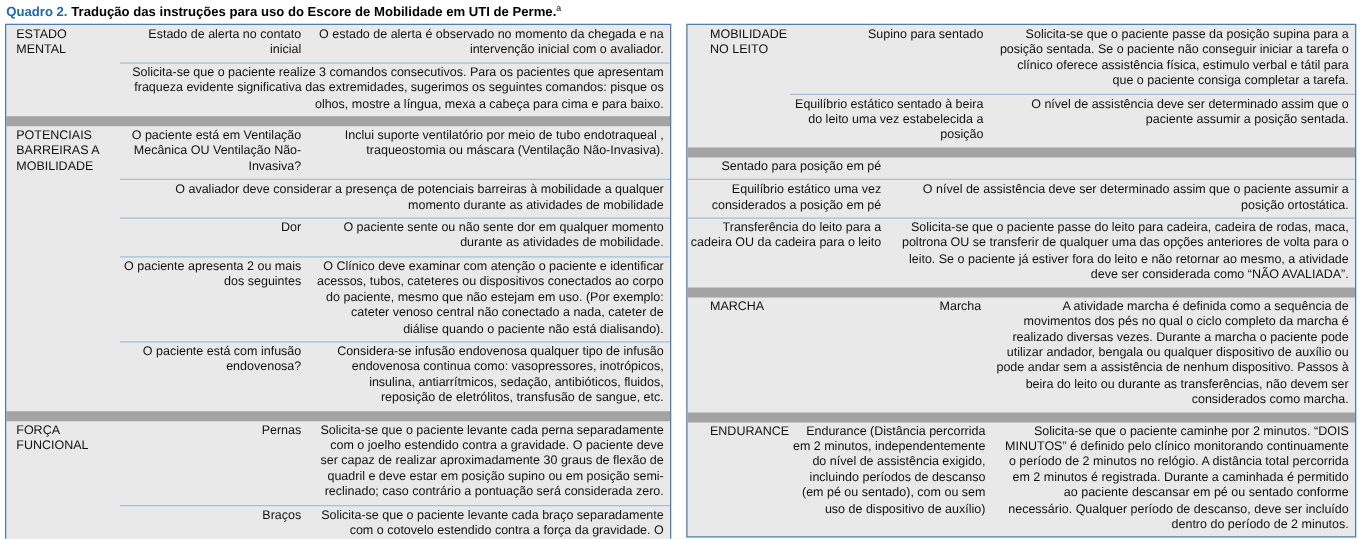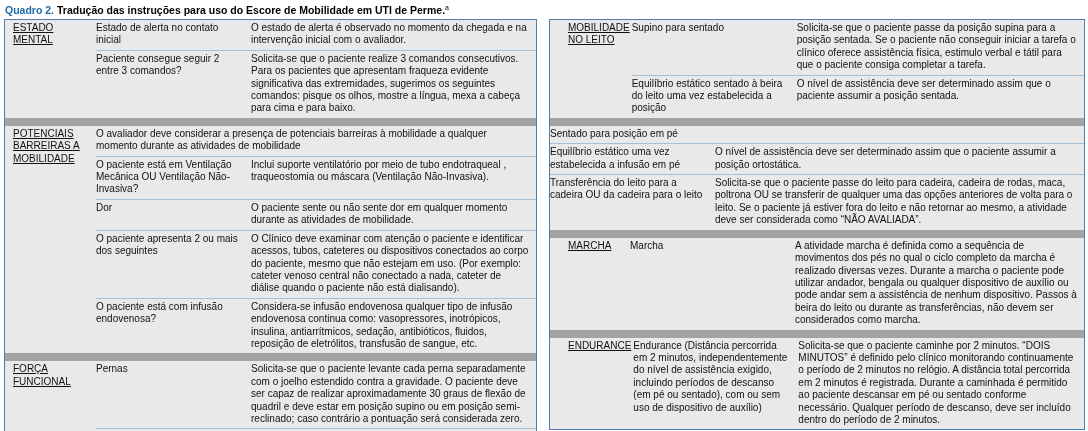--- a/index.html
+++ b/index.html
@@ -17,24 +17,24 @@
   .tables{display:flex;align-items:flex-start;gap:12px;}
   .dtable{
     background:#e9e9e9;
     border:1.5px solid #4c7fae;
     font-size:10px;line-height:12.4px;
   }
   .dtable.left{width:533px;}
   .dtable.right{width:536px;}
   .section{display:flex;}
   .section + .section{border-top:8px solid #a3a3a3;}
-  .cat{flex:0 0 91px;padding:2px 2px 2px 8px;text-decoration:underline;}
+  .cat{flex:0 0 91px;padding:2px 2px 2px 8px;}
   .right .cat{flex:0 0 80px;padding-left:18px;}
   .rows{flex:1;display:flex;flex-direction:column;}
-  .row{display:flex;}
+  .row{display:flex;text-align:right;}
   .row + .row{border-top:1px solid #a3c0dc;}
   .item{flex:0 0 153px;padding:2px 8px 3px 0;}
   .right .item{flex:0 0 163px;}
   .desc{flex:1;padding:2px 5px 3px 2px;}
   .row.merged .desc{padding-left:0;}
   .right-col{display:flex;flex-direction:column;}
 </style>
 </head>
 <body>
 
@@ -47,34 +47,33 @@
   <div class="tables">
     <div class="dtable left" id="left-table">
         <div class="section">
           <div class="cat">ESTADO MENTAL</div>
           <div class="rows">
             <div class="row">
               <div class="item">Estado de alerta no contato inicial</div>
               <div class="desc">O estado de alerta é observado no momento da chegada e na intervenção inicial com o avaliador.</div>
             </div>
             <div class="row">
-              <div class="item">Paciente consegue seguir 2 entre 3 comandos?</div>
               <div class="desc">Solicita-se que o paciente realize 3 comandos consecutivos. Para os pacientes que apresentam fraqueza evidente significativa das extremidades, sugerimos os seguintes comandos: pisque os olhos, mostre a língua, mexa a cabeça para cima e para baixo.</div>
             </div>
           </div>
         </div>
         <div class="section">
           <div class="cat">POTENCIAIS BARREIRAS A MOBILIDADE</div>
           <div class="rows">
-            <div class="row merged">
-              <div class="desc">O avaliador deve considerar a presença de potenciais barreiras à mobilidade a qualquer momento durante as atividades de mobilidade</div>
-            </div>
             <div class="row">
               <div class="item">O paciente está em Ventilação Mecânica OU Ventilação Não-Invasiva?</div>
               <div class="desc">Inclui suporte ventilatório por meio de tubo endotraqueal , traqueostomia ou máscara (Ventilação Não-Invasiva).</div>
+            </div>
+            <div class="row merged">
+              <div class="desc">O avaliador deve considerar a presença de potenciais barreiras à mobilidade a qualquer momento durante as atividades de mobilidade</div>
             </div>
             <div class="row">
               <div class="item">Dor</div>
               <div class="desc">O paciente sente ou não sente dor em qualquer momento durante as atividades de mobilidade.</div>
             </div>
             <div class="row">
               <div class="item">O paciente apresenta 2 ou mais dos seguintes</div>
               <div class="desc">O Clínico deve examinar com atenção o paciente e identificar acessos, tubos, cateteres ou dispositivos conectados ao corpo do paciente, mesmo que não estejam em uso. (Por exemplo: cateter venoso central não conectado a nada, cateter de diálise quando o paciente não está dialisando).</div>
             </div>
             <div class="row">
@@ -112,21 +111,21 @@
                 <div class="desc">O nível de assistência deve ser determinado assim que o paciente assumir a posição sentada.</div>
               </div>
             </div>
           </div>
           <div class="section">
             <div class="rows">
               <div class="row">
                 <div class="item">Sentado para posição em pé</div>
               </div>
               <div class="row">
-                <div class="item">Equilíbrio estático uma vez estabelecida a infusão em pé</div>
+                <div class="item">Equilíbrio estático uma vez considerados a posição em pé</div>
                 <div class="desc">O nível de assistência deve ser determinado assim que o paciente assumir a posição ortostática.</div>
               </div>
               <div class="row">
                 <div class="item">Transferência do leito para a cadeira OU da cadeira para o leito</div>
                 <div class="desc">Solicita-se que o paciente passe do leito para cadeira, cadeira de rodas, maca, poltrona OU se transferir de qualquer uma das opções anteriores de volta para o leito. Se o paciente já estiver fora do leito e não retornar ao mesmo, a atividade deve ser considerada como “NÃO AVALIADA”.</div>
               </div>
             </div>
           </div>
           <div class="section">
             <div class="cat">MARCHA</div>

